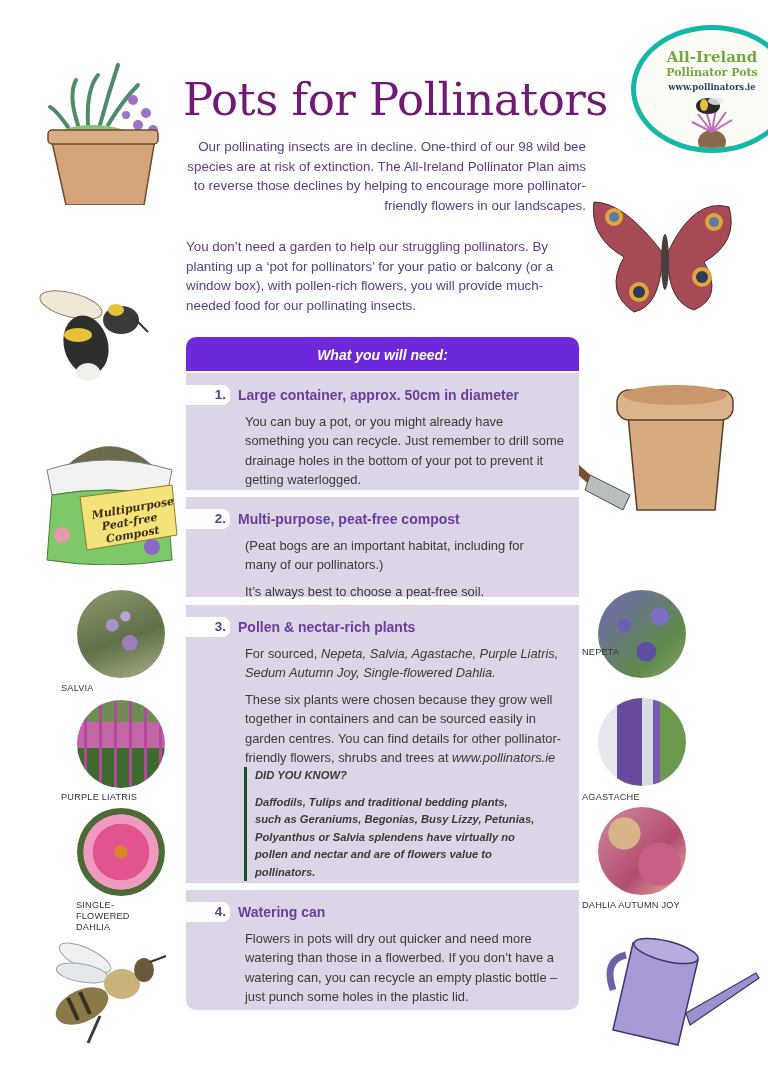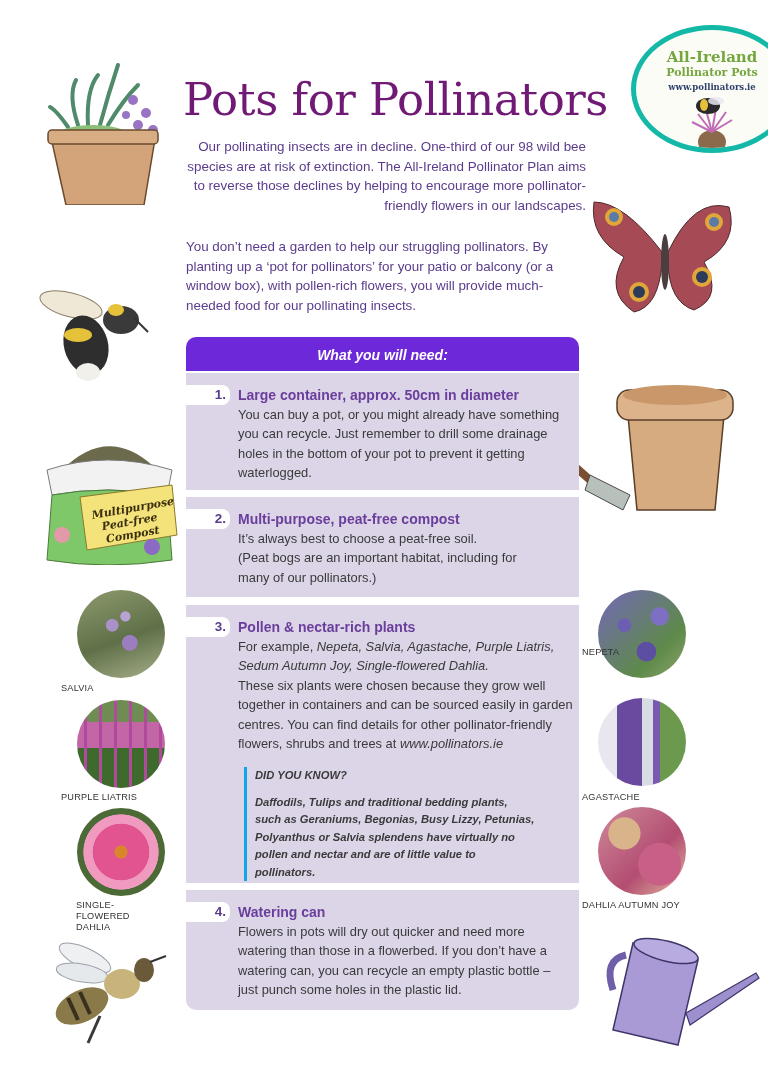--- a/index.html
+++ b/index.html
@@ -18,27 +18,27 @@
   .logo .l1 { position:absolute; top:18px; width:100%; text-align:center; font-family:"DejaVu Serif", serif; font-weight:bold; font-size:15px; color:#76a63f; }
   .logo .l2 { position:absolute; top:36px; width:100%; text-align:center; font-family:"DejaVu Serif", serif; font-weight:bold; font-size:11px; color:#76a63f; }
   .logo .l3 { position:absolute; top:52px; width:100%; text-align:center; font-family:"DejaVu Serif", serif; font-weight:bold; font-size:8.5px; color:#2e3f6b; }
 
   
   .panel-head { left:186px; top:337px; width:393px; height:34px; background:#6d28d9; border-radius:10px 10px 0 0; color:#fff; font-weight:bold; font-size:14px; text-align:center; line-height:36px;font-style:italic; }
   .item { left:186px; width:393px; background:#dcd4e7; }
   .item .num { position:absolute; left:0; top:12px; width:40px; height:20px; background:#ffffff; border-radius:0 8px 8px 0; color:#5b3c8c; font-weight:bold; font-size:13.5px; text-align:right; padding-right:4px; line-height:20px; }
   .item .htitle { position:absolute; left:52px; top:12px; color:#6a3e9c; font-weight:bold; font-size:14px; line-height:20px; white-space:nowrap; }
   .item .body { position:absolute; left:52px; top:32px; width:335px; font-size:12.9px; line-height:19.4px; color:#3a3a3a; }
-  .item .body p { margin:0; }
+  .item .body p { margin:7px; }
   .item1 { top:373px; height:117px; }
   .item2 { top:497px; height:100px; }
   .item3 { top:605px; height:278px; }
   .item4 { top:890px; height:120px; border-radius:0 0 10px 10px; }
 
-  .dyk { position:absolute; left:58px; top:162px; width:280px; border-left:3px solid #0ea5e9; padding-left:8px; font-size:11.2px; line-height:17.5px; font-weight:bold; font-style:italic; color:#3a3a3a; }
+  .dyk { position:absolute; left:58px; top:162px; width:280px; border-left:3px solid #14532d; padding-left:8px; font-size:11.2px; line-height:17.5px; font-weight:bold; font-style:italic; color:#3a3a3a; }
   .dyk .dyk-h { margin-bottom:9px; }
 
   
   .plant { width:88px; height:88px; border-radius:50%; overflow:hidden; }
   .cap { font-size:9.2px; color:#333; text-align:left; width:120px; line-height:11px; letter-spacing:0.2px; }
 
   .salvia-img { left:77px; top:590px; background:radial-gradient(circle at 40% 40%, #a991c7 0 8%, transparent 9%), radial-gradient(circle at 60% 60%, #9c7ec0 0 10%, transparent 11%), radial-gradient(circle at 55% 30%, #b6a2d3 0 6%, transparent 7%), linear-gradient(160deg,#8e9a6e,#5f7048 55%,#a8b08c); }
   .liatris-img { left:77px; top:700px; background:repeating-linear-gradient(90deg, transparent 0 7px, #b04a9c 7px 10px, transparent 10px 15px), linear-gradient(180deg,#6f8c52 0 25%, #c266a6 25% 55%, #3e6a2e 55%); }
   .dahlia-img { left:77px; top:808px; background:radial-gradient(circle at 50% 50%, #d9862a 0 10%, #e2548f 11% 45%, #f19ac0 46% 60%, #4c6a35 61%); }
   .nepeta-img { left:598px; top:590px; background:radial-gradient(circle at 30% 40%, #6c5fb2 0 8%, transparent 9%), radial-gradient(circle at 70% 30%, #7d6fc3 0 10%, transparent 11%), radial-gradient(circle at 55% 70%, #5b4ea3 0 12%, transparent 13%), linear-gradient(135deg,#7368b8,#5e8a4a 70%,#8ea56c); }
@@ -177,35 +177,35 @@
   <div class="htitle">Large container, approx. 50cm in diameter</div>
   <div class="body">
       <p>You can buy a pot, or you might already have something you can recycle. Just remember to drill some drainage holes in the bottom of your pot to prevent it getting waterlogged.</p>
     </div>
 </div>
 
 <div class="abs item item2">
   <div class="num">2.</div>
   <div class="htitle">Multi-purpose, peat-free compost</div>
   <div class="body">
+    <p style="width:290px">(Peat bogs are an important habitat, including for many of our pollinators.)</p>
     <p>It’s always best to choose a peat-free soil.</p>
-    <p style="width:290px">(Peat bogs are an important habitat, including for many of our pollinators.)</p>
   </div>
 </div>
 
 <div class="abs item item3">
   <div class="num">3.</div>
   <div class="htitle">Pollen &amp; nectar-rich plants</div>
   <div class="body">
-    <p><span>For example, </span><i>Nepeta, Salvia, Agastache, Purple Liatris, Sedum Autumn Joy, Single-flowered Dahlia.</i></p>
+    <p><span>For sourced, </span><i>Nepeta, Salvia, Agastache, Purple Liatris, Sedum Autumn Joy, Single-flowered Dahlia.</i></p>
     <p><span>These six plants were chosen because they grow well together in containers and can be sourced easily in garden centres. You can find details for other pollinator-friendly flowers, shrubs and trees at </span><i>www.pollinators.ie</i></p>
   </div>
   <div class="dyk">
     <div class="dyk-h">DID YOU KNOW?</div>
-    <div>Daffodils, Tulips and traditional bedding plants, such as Geraniums, Begonias, Busy Lizzy, Petunias, Polyanthus or Salvia splendens have virtually no pollen and nectar and are of little value to pollinators.</div>
+    <div>Daffodils, Tulips and traditional bedding plants, such as Geraniums, Begonias, Busy Lizzy, Petunias, Polyanthus or Salvia splendens have virtually no pollen and nectar and are of flowers value to pollinators.</div>
   </div>
 </div>
 
 <div class="abs item item4">
   <div class="num">4.</div>
   <div class="htitle">Watering can</div>
   <div class="body">
       <p>Flowers in pots will dry out quicker and need more watering than those in a flowerbed. If you don’t have a watering can, you can recycle an empty plastic bottle – just punch some holes in the plastic lid.</p>
     </div>
 </div>

